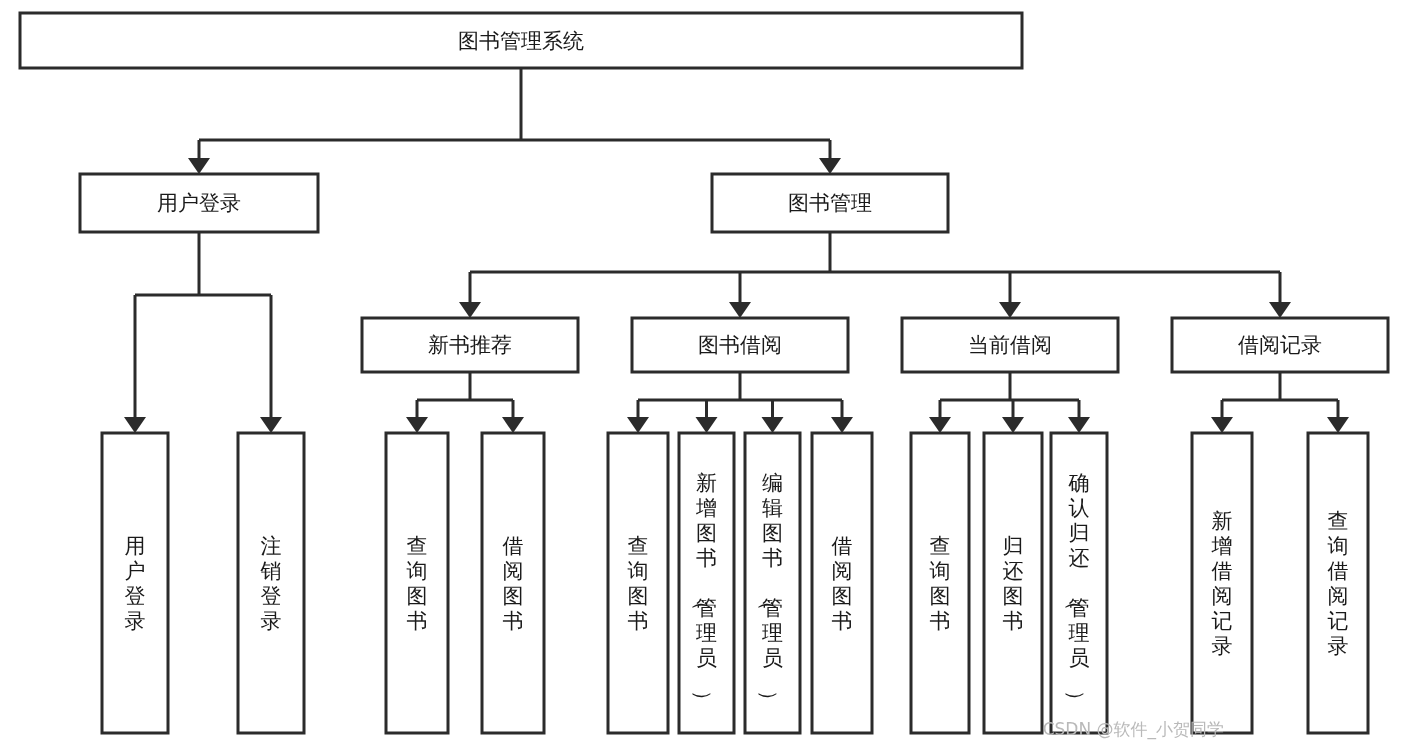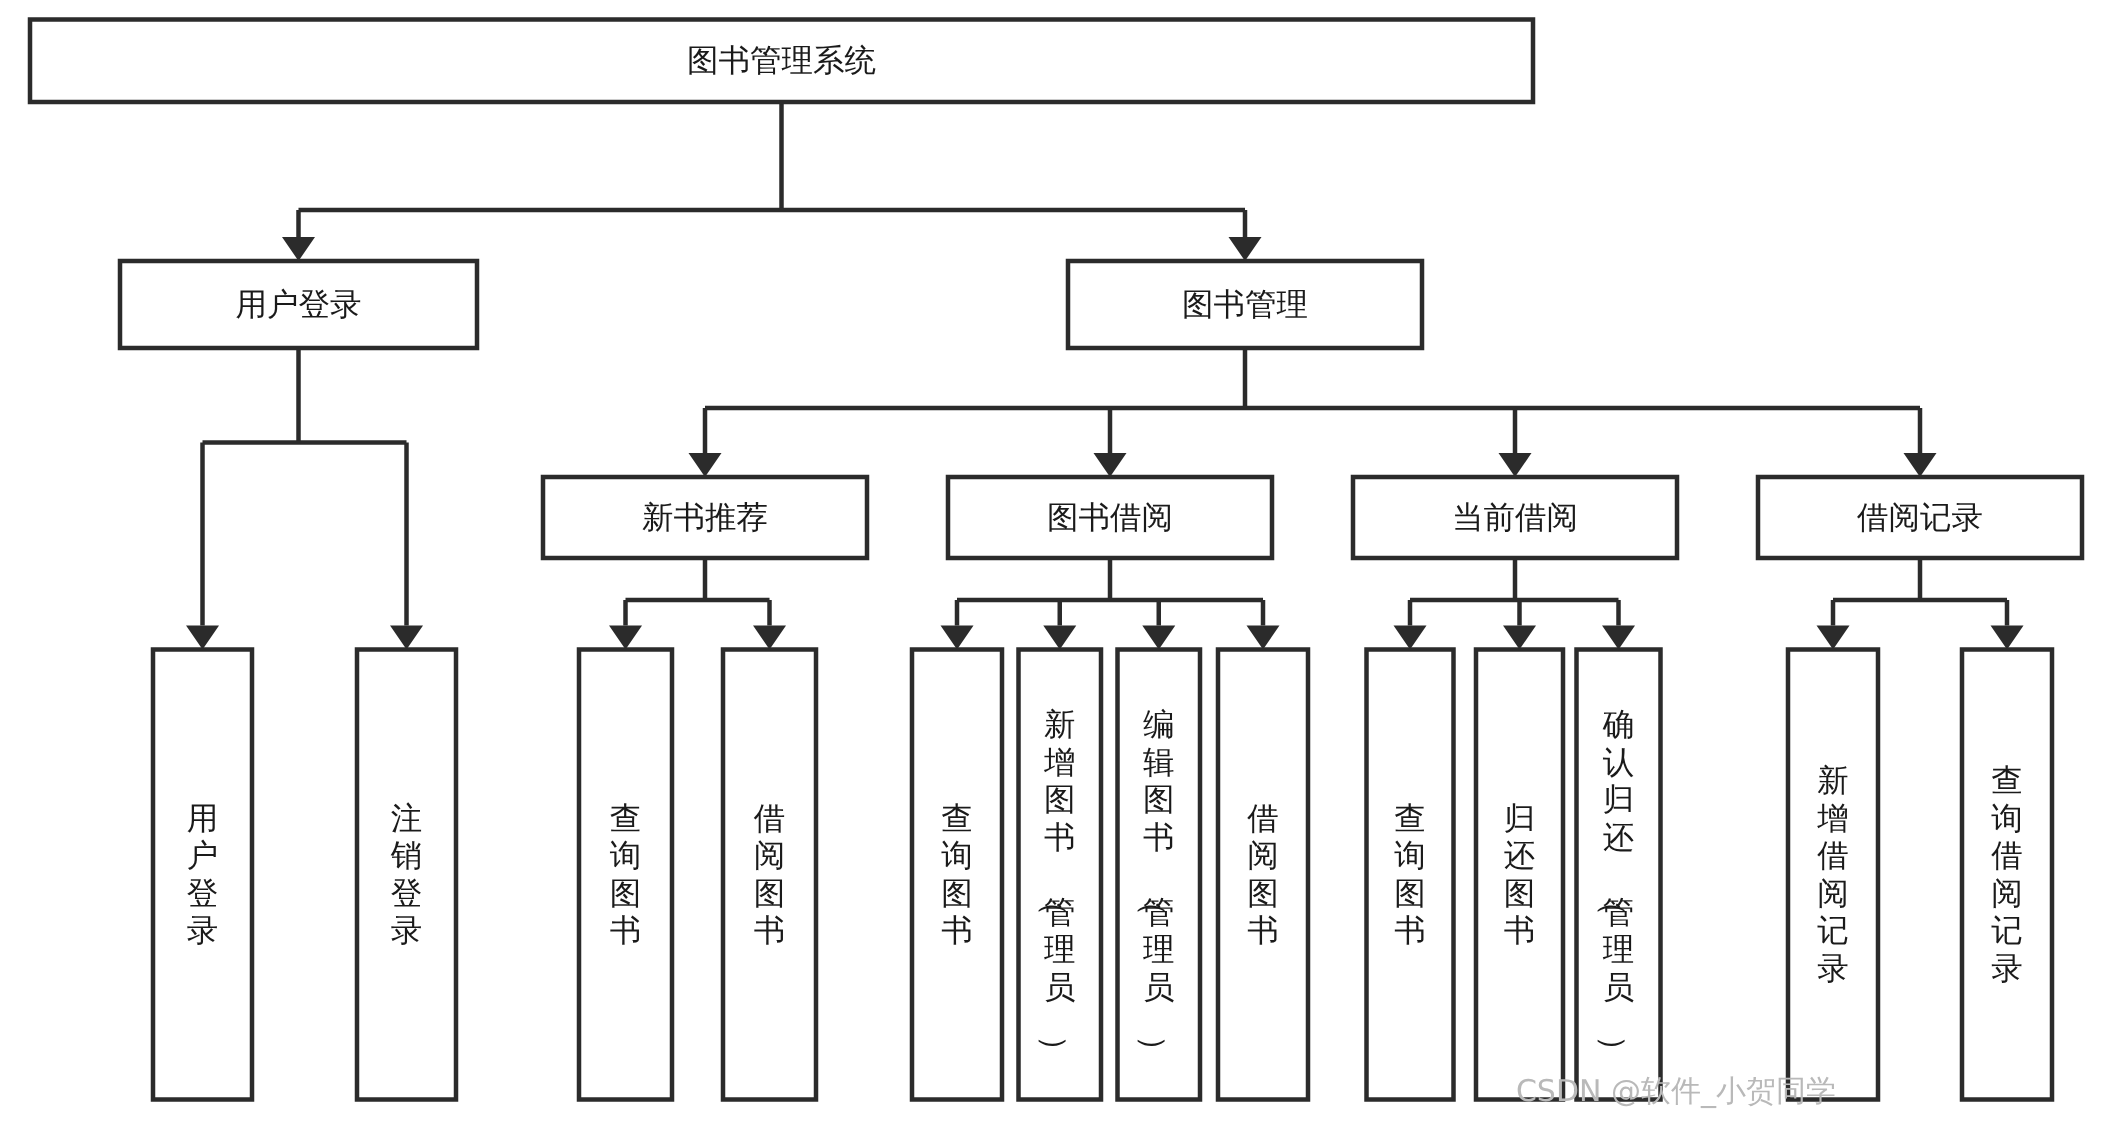--- a/index.html
+++ b/index.html
@@ -53,21 +53,21 @@
     font-family: "DejaVu Sans", "Liberation Sans", sans-serif;
     font-size: 21px;
     fill: #1a1a1a;
     text-anchor: middle;
   }
   .watermark-text {
     position: absolute;
     right: 8px;
     bottom: 6px;
     font-family: "DejaVu Sans", "Liberation Sans", sans-serif;
-    font-size: 20px;
+    font-size: 17px;
     color: #b9b9b9;
     white-space: nowrap;
     user-select: none;
     margin-top: 46px;
   }
 </style>
 </head>
 <body>
 
 <div id="diagram-root">

